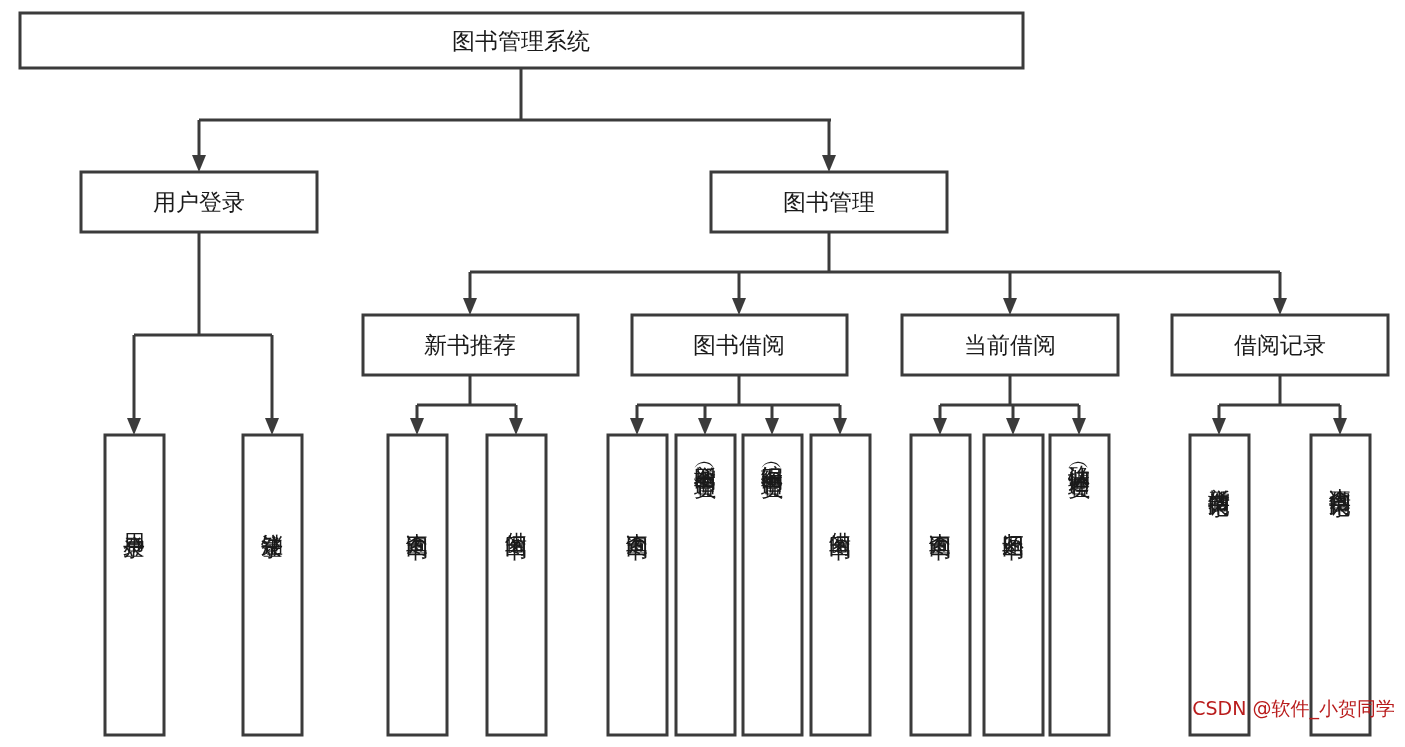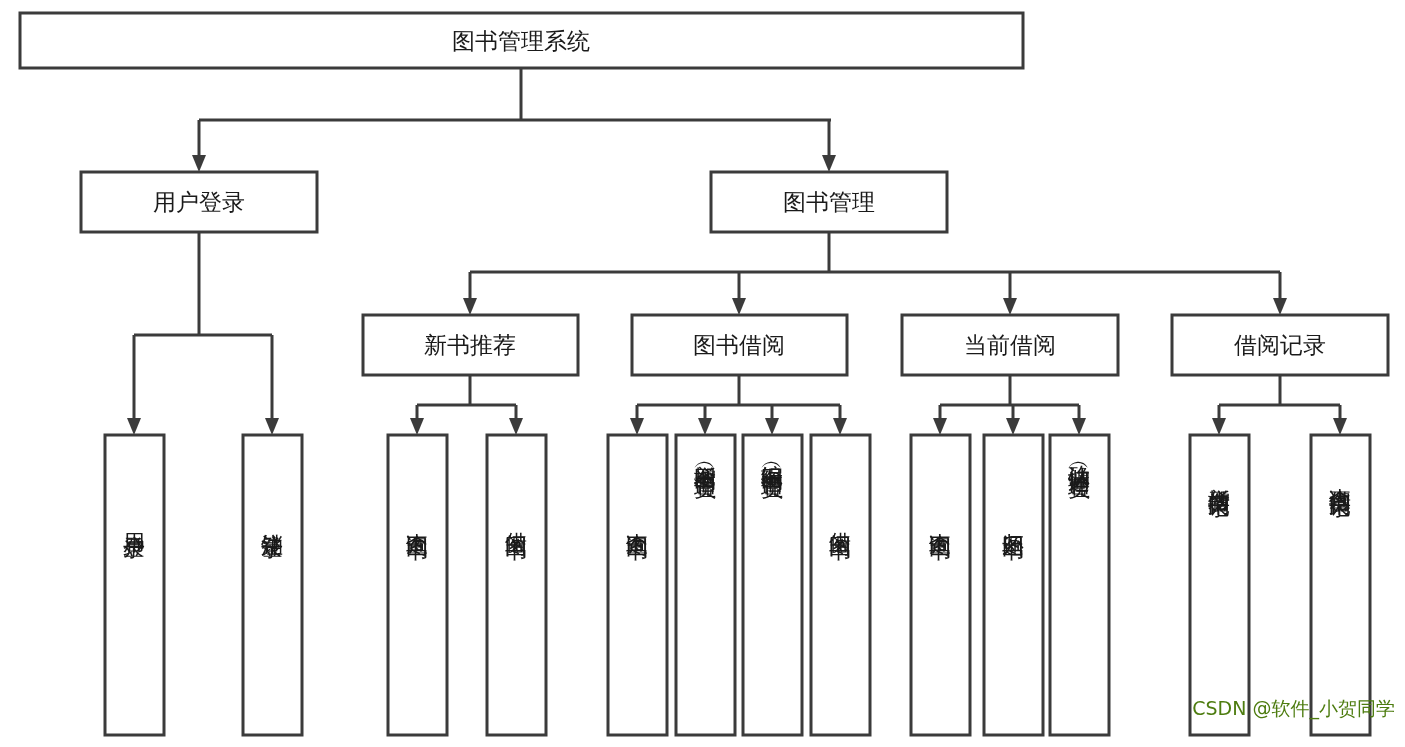--- a/index.html
+++ b/index.html
@@ -62,21 +62,21 @@
     white-space: nowrap;
     transform: translateX(-50%);
     pointer-events: none;
   }
   .watermark {
     position: absolute;
     right: 10px;
     bottom: 6px;
     font-family: "DejaVu Sans", "Liberation Sans", sans-serif;
     font-size: 19px;
-    color: #4d7c0f;
+    color: #b91c1c;
     white-space: nowrap;
   }
 </style>
 </head>
 <body>
 
 <div id="diagram-root">
 
   <svg id="tree-svg" viewBox="0 0 1405 747">
     <defs>

